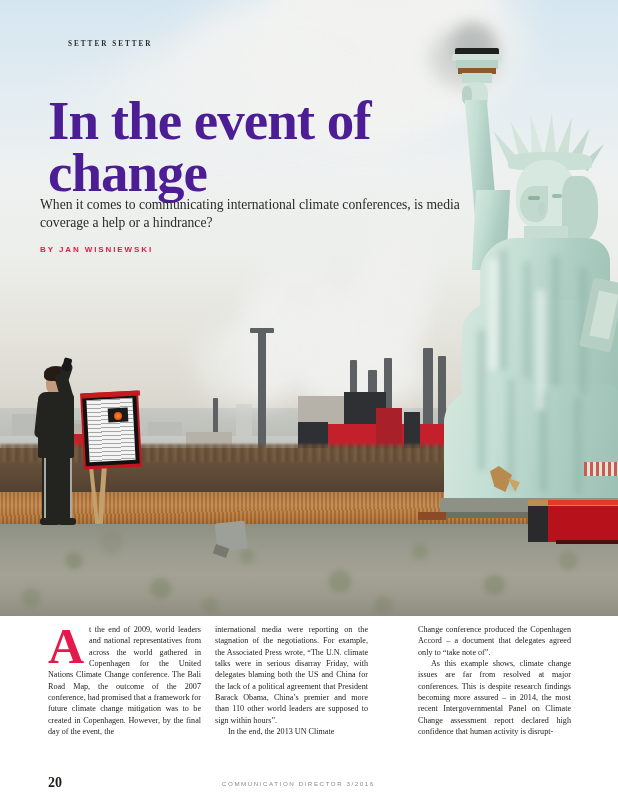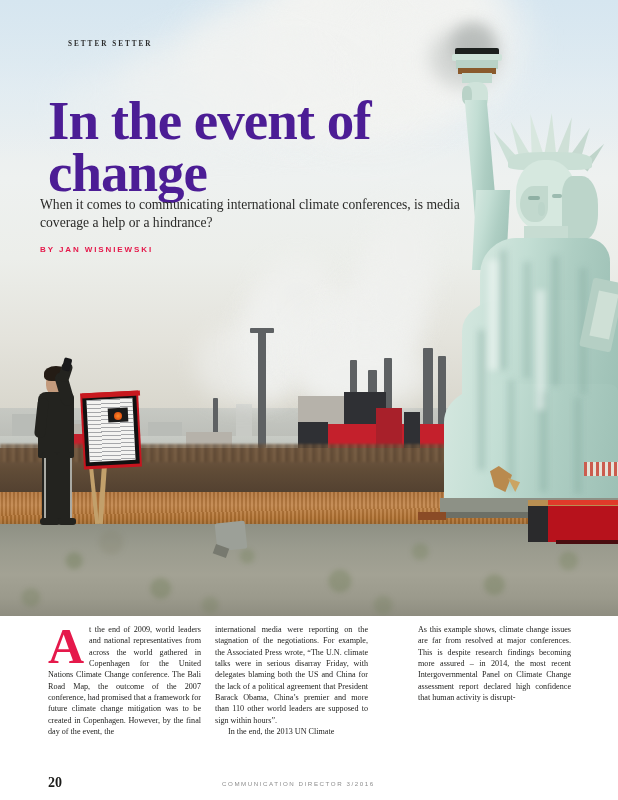--- a/index.html
+++ b/index.html
@@ -331,20 +331,21 @@
 
   <div class="cols">
     <div class="col c1">
       <p><span class="dropcap">A</span><span>t the end of 2009, world leaders and national representatives from across the world gathered in Copenhagen for the United Nations Climate Change conference. The Bali Road Map, the outcome of the 2007 conference, had promised that a framework for future climate change mitigation was to be created in Copenhagen. However, by the final day of the event, the</span></p>
     </div>
     <div class="col c2">
       <p>international media were reporting on the stagnation of the negotiations. For example, the Associated Press wrote, “The U.N. climate talks were in serious disarray Friday, with delegates blaming both the US and China for the lack of a political agreement that President Barack Obama, China’s premier and more than 110 other world leaders are supposed to sign within hours”.</p>
       <p>In the end, the 2013 UN Climate</p>
     </div>
     <div class="col c3">
+      <p>Change conference produced the Copenhagen Accord – a document that delegates agreed only to “take note of”.</p>
       <p>As this example shows, climate change issues are far from resolved at major conferences. This is despite research findings becoming more assured – in 2014, the most recent Intergovernmental Panel on Climate Change assessment report declared high confidence that human activity is disrupt-</p>
     </div>
   </div>
 
   <div class="folio">20</div>
   <div class="runhead">COMMUNICATION DIRECTOR 3/2016</div>
 
 </div>
 
 </body></html>

